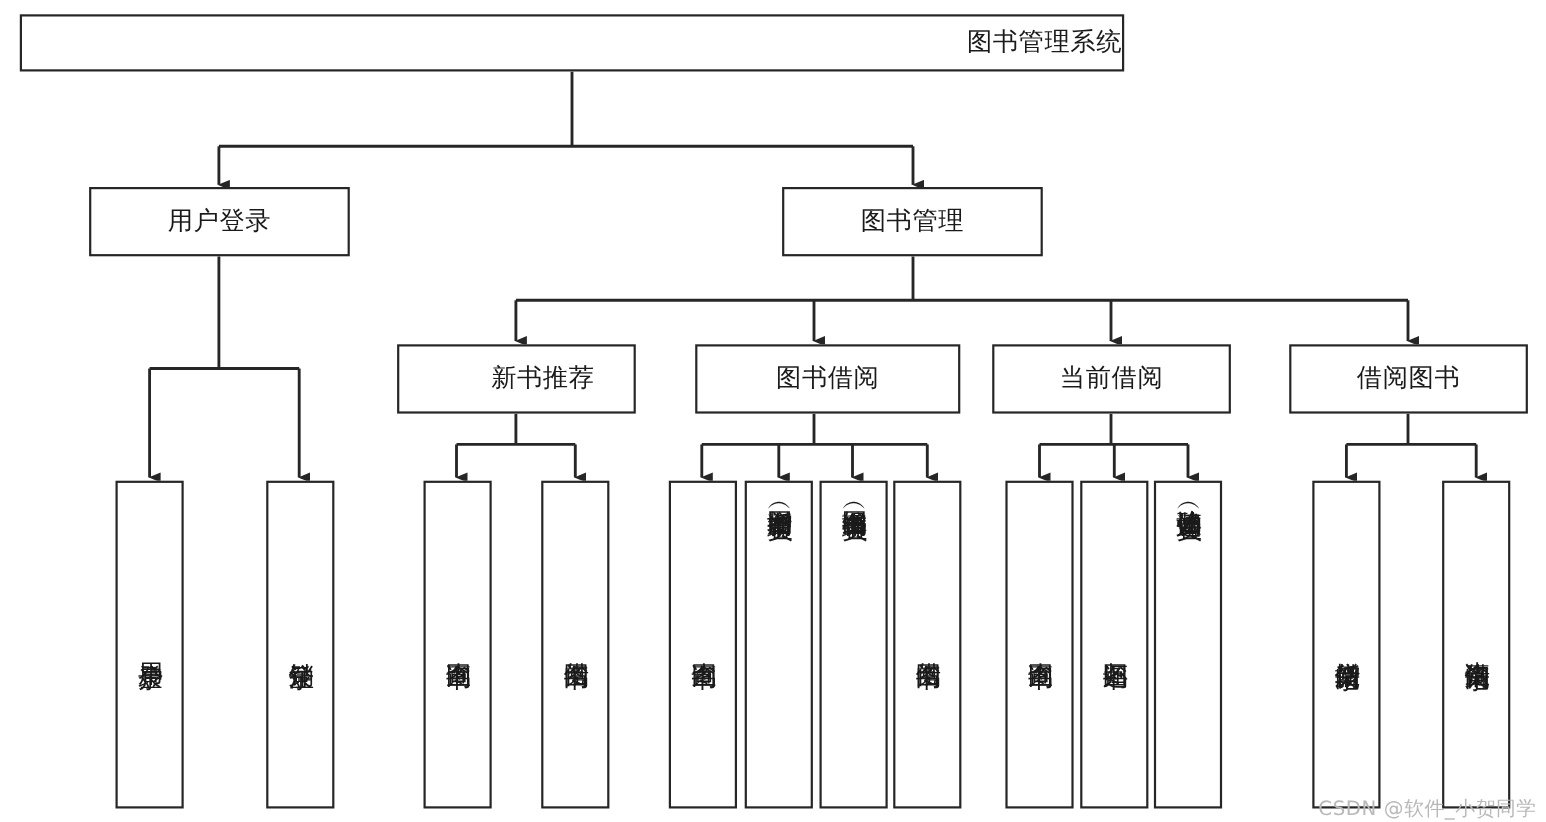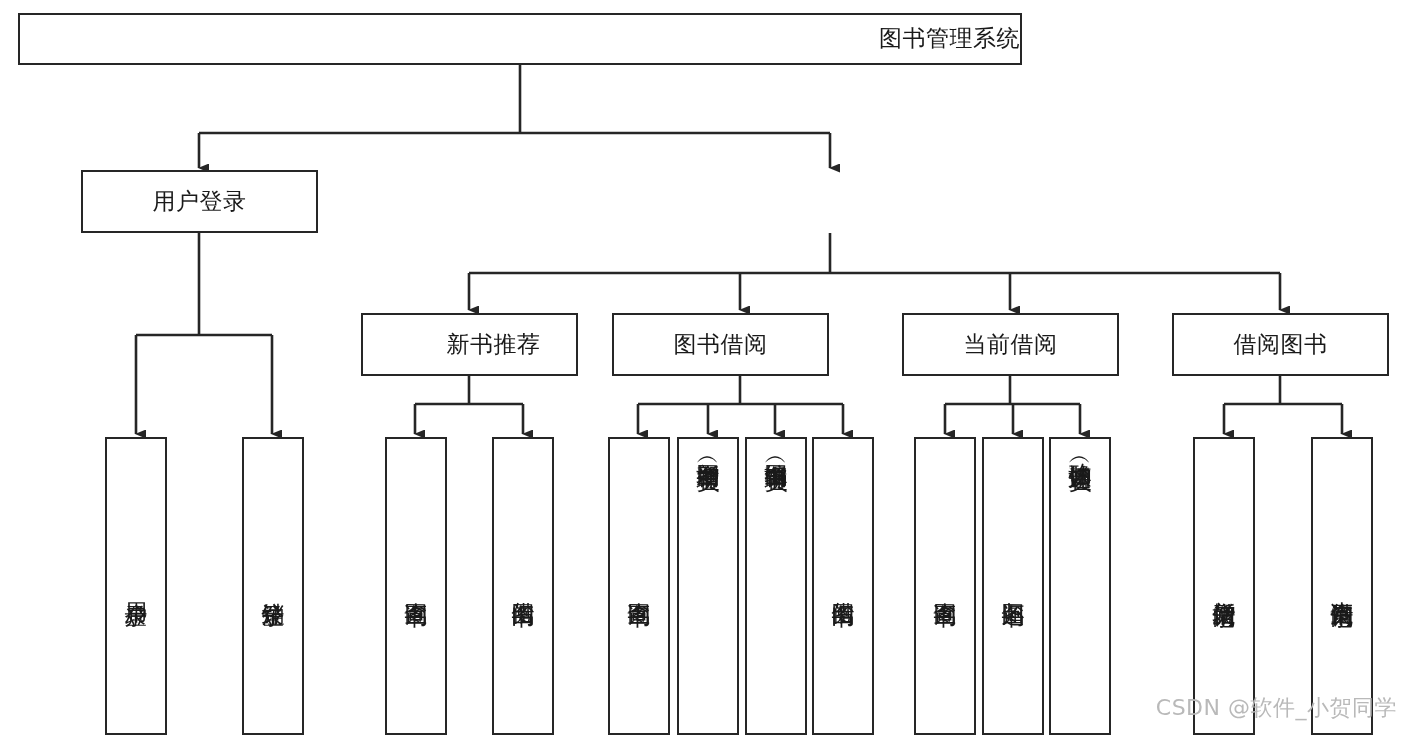--- a/index.html
+++ b/index.html
@@ -56,22 +56,22 @@
     white-space: nowrap;
     display: block;
   }
   .node.vert.centered {
     align-items: center;
     padding-top: 0;
   }
   #watermark {
     position: absolute;
     right: 8px;
-    bottom: 24px;
-    font-size: 22px;
+    bottom: 0;
+    font-size: 18px;
     color: #b9b9b9;
     letter-spacing: 0.5px;
     white-space: nowrap;
     user-select: none;
   }
 </style>
 </head>
 <body>
 
 <div id="diagram-root">
@@ -128,26 +128,29 @@
   </svg>
 
   <div class="node horiz" style="left:18px; top:13px; width:1004px; height:52px;justify-content:flex-end;">
     <span>图书管理系统</span>
   </div>
 
   <div class="node horiz" style="left:81px; top:170px; width:237px; height:63px;">
     <span>用户登录</span>
   </div>
 
+  <div class="node horiz" style="left:711px; top:170px; width:237px; height:63px;">
+    <span>图书管理</span>
+  </div>
 
   <div class="node horiz" style="left:361px; top:313px; width:217px; height:63px;padding-left:48px;">
     <span>新书推荐</span>
   </div>
 
-  <div class="node horiz" style="left:612px; top:313px; width:217px; height:63px;">
+  <div class="node horiz" style="left:632px; top:313px; width:241px; height:63px;">
     <span>图书借阅</span>
   </div>
 
   <div class="node horiz" style="left:902px; top:313px; width:217px; height:63px;">
     <span>当前借阅</span>
   </div>
 
   <div class="node horiz" style="left:1172px; top:313px; width:217px; height:63px;">
     <span>借阅图书</span>
   </div>

